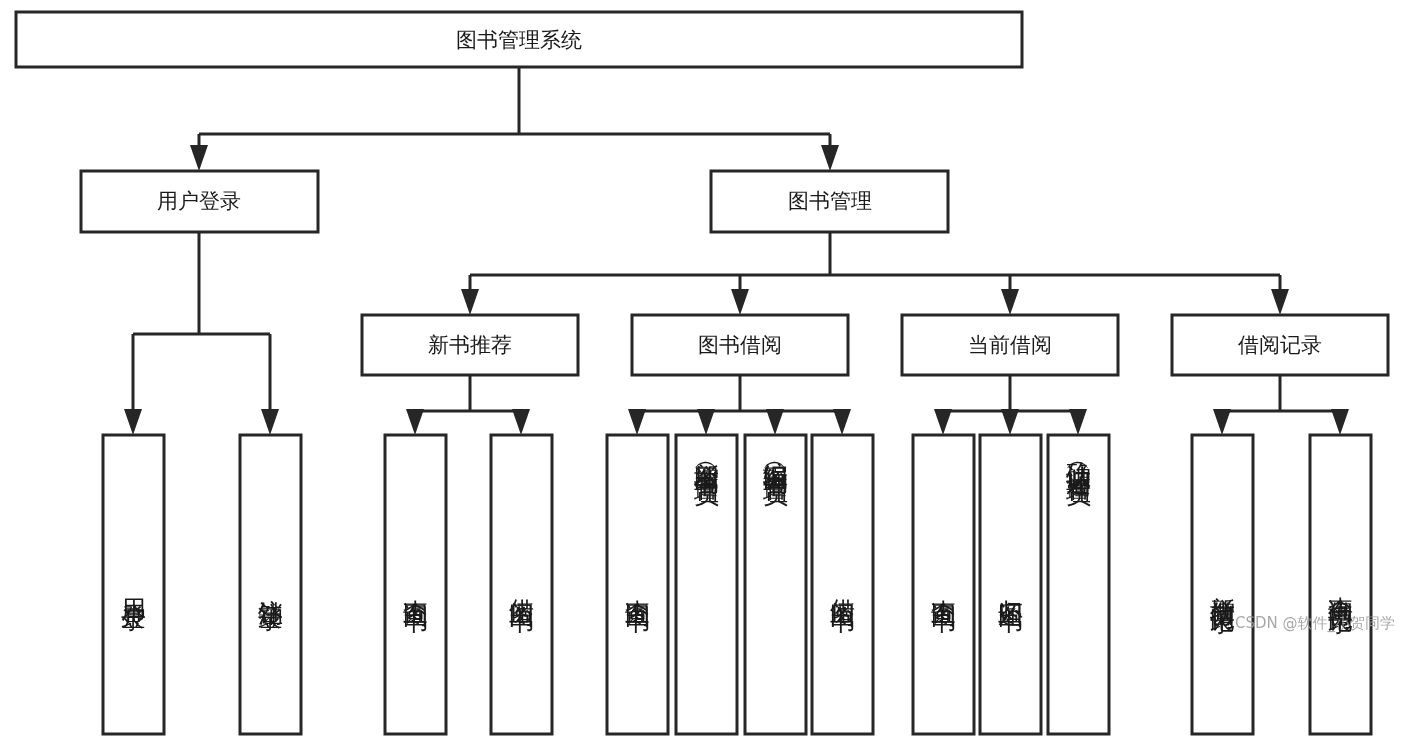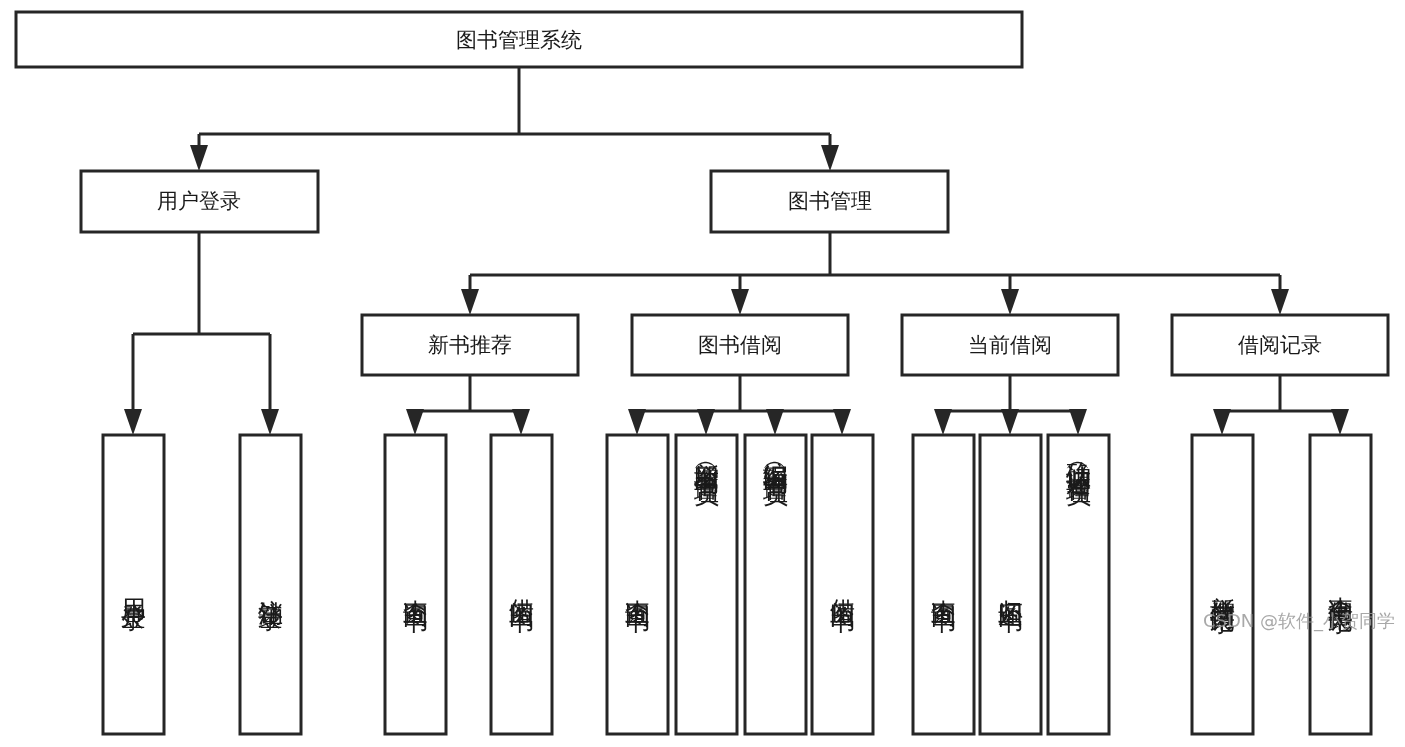--- a/index.html
+++ b/index.html
@@ -62,21 +62,21 @@
     line-height: 1;
     letter-spacing: 3px;
     color: #1a1a1a;
     white-space: nowrap;
   }
   .watermark {
     position: absolute;
     right: 10px;
     bottom: 6px;
     font-family: "DejaVu Sans", "Liberation Sans", sans-serif;
-    font-size: 18px;
+    font-size: 15px;
     color: #9a9a9a;
     opacity: 0.85;
     white-space: nowrap;
     pointer-events: none;
   }
 </style>
 </head>
 <body>
 
 <div id="diagram-root">

